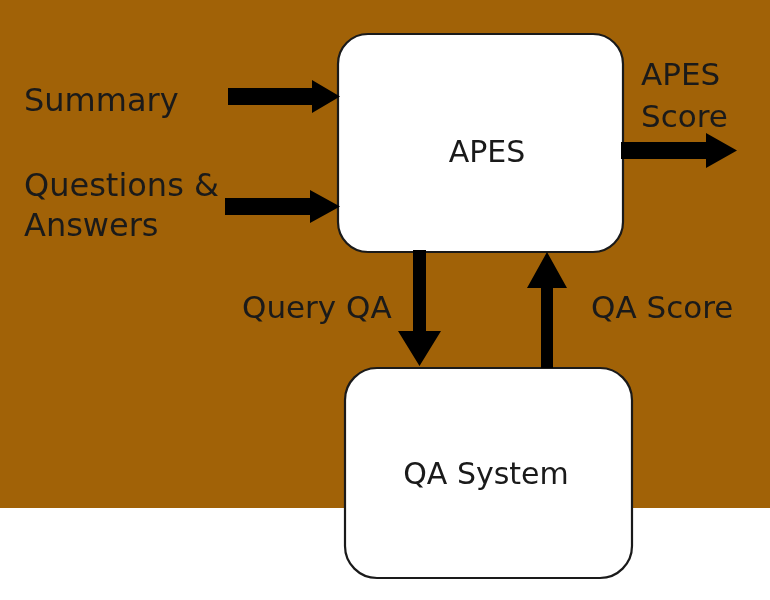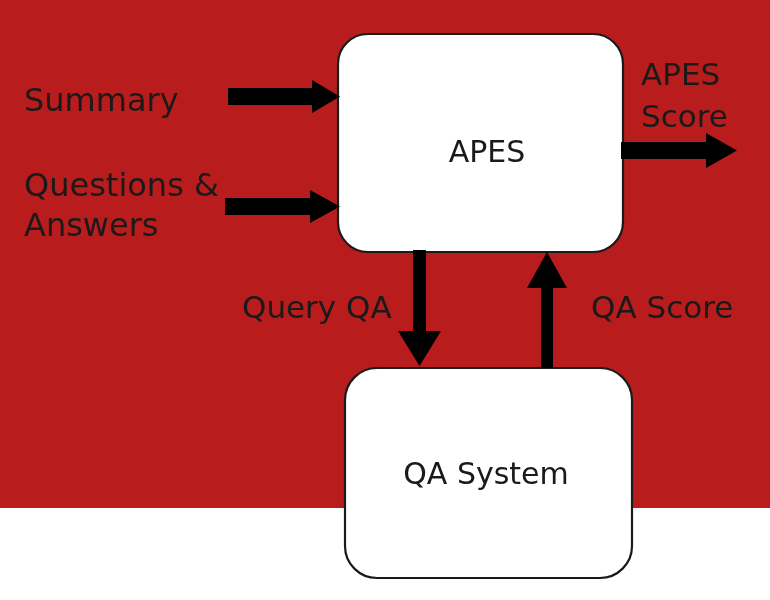--- a/index.html
+++ b/index.html
@@ -11,21 +11,21 @@
   body {
     width: 770px;
     height: 600px;
     font-family: "DejaVu Sans", "Liberation Sans", sans-serif;
     overflow: hidden;
   }
   #diagram-root {
     position: relative;
     width: 770px;
     height: 508px;
-    background: #b91c1c;
+    background: #a16207;
   }
   #diagram-svg {
     position: absolute;
     top: 0;
     left: 0;
     width: 770px;
     height: 600px;
     display: block;
   }
   .node-box {

